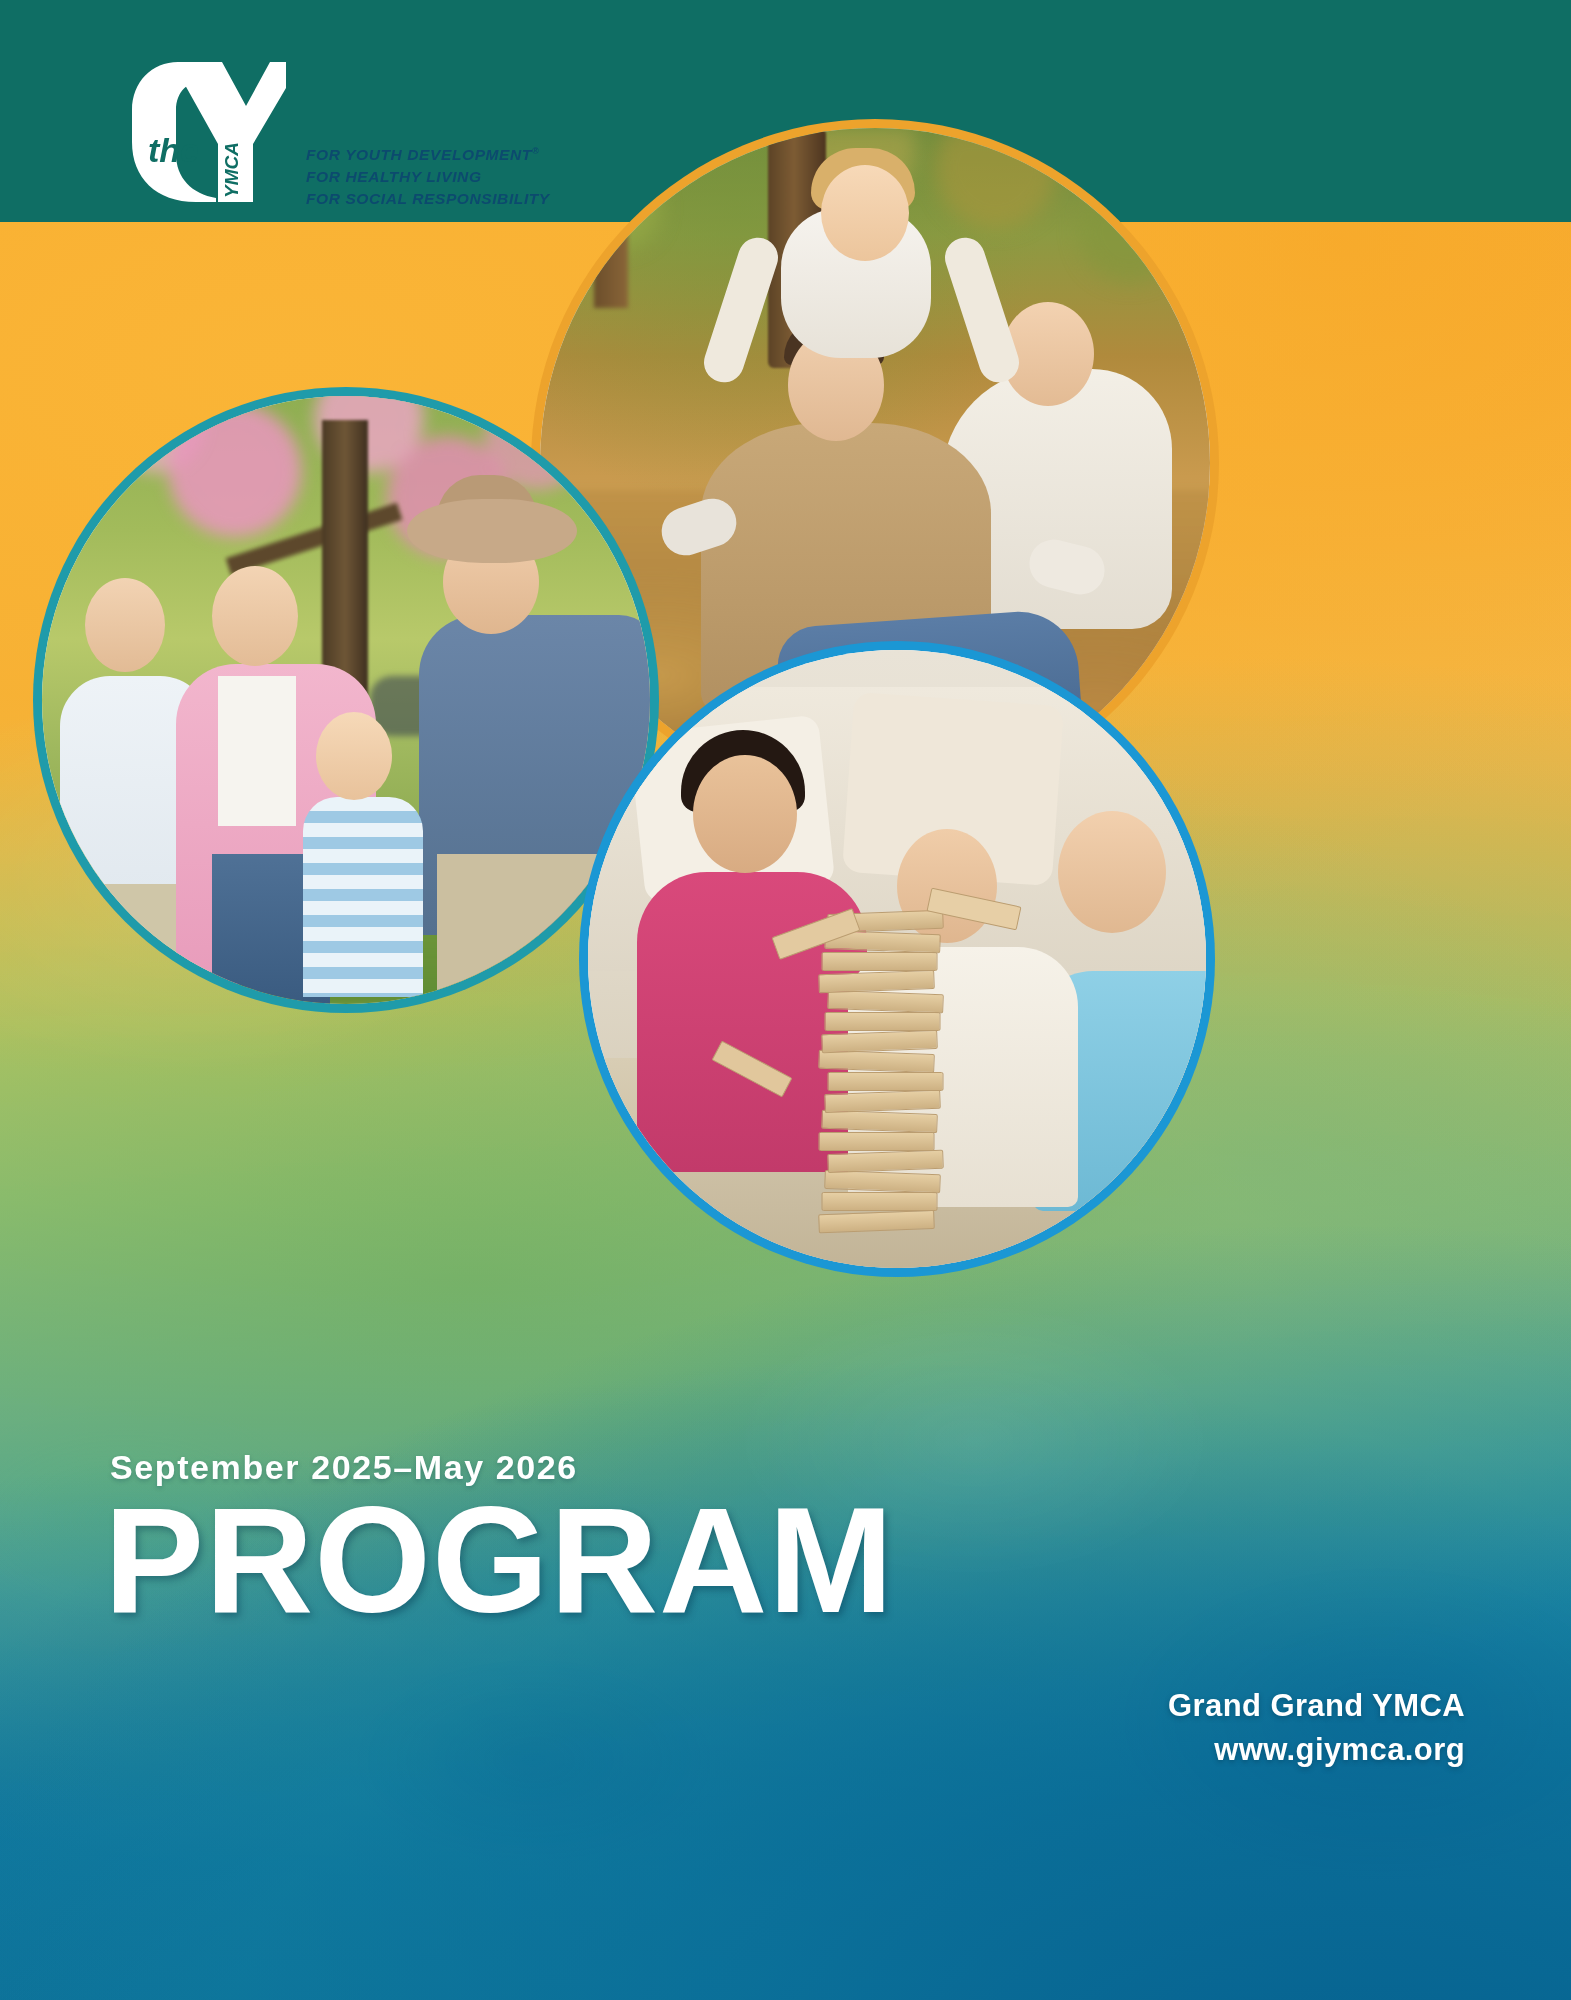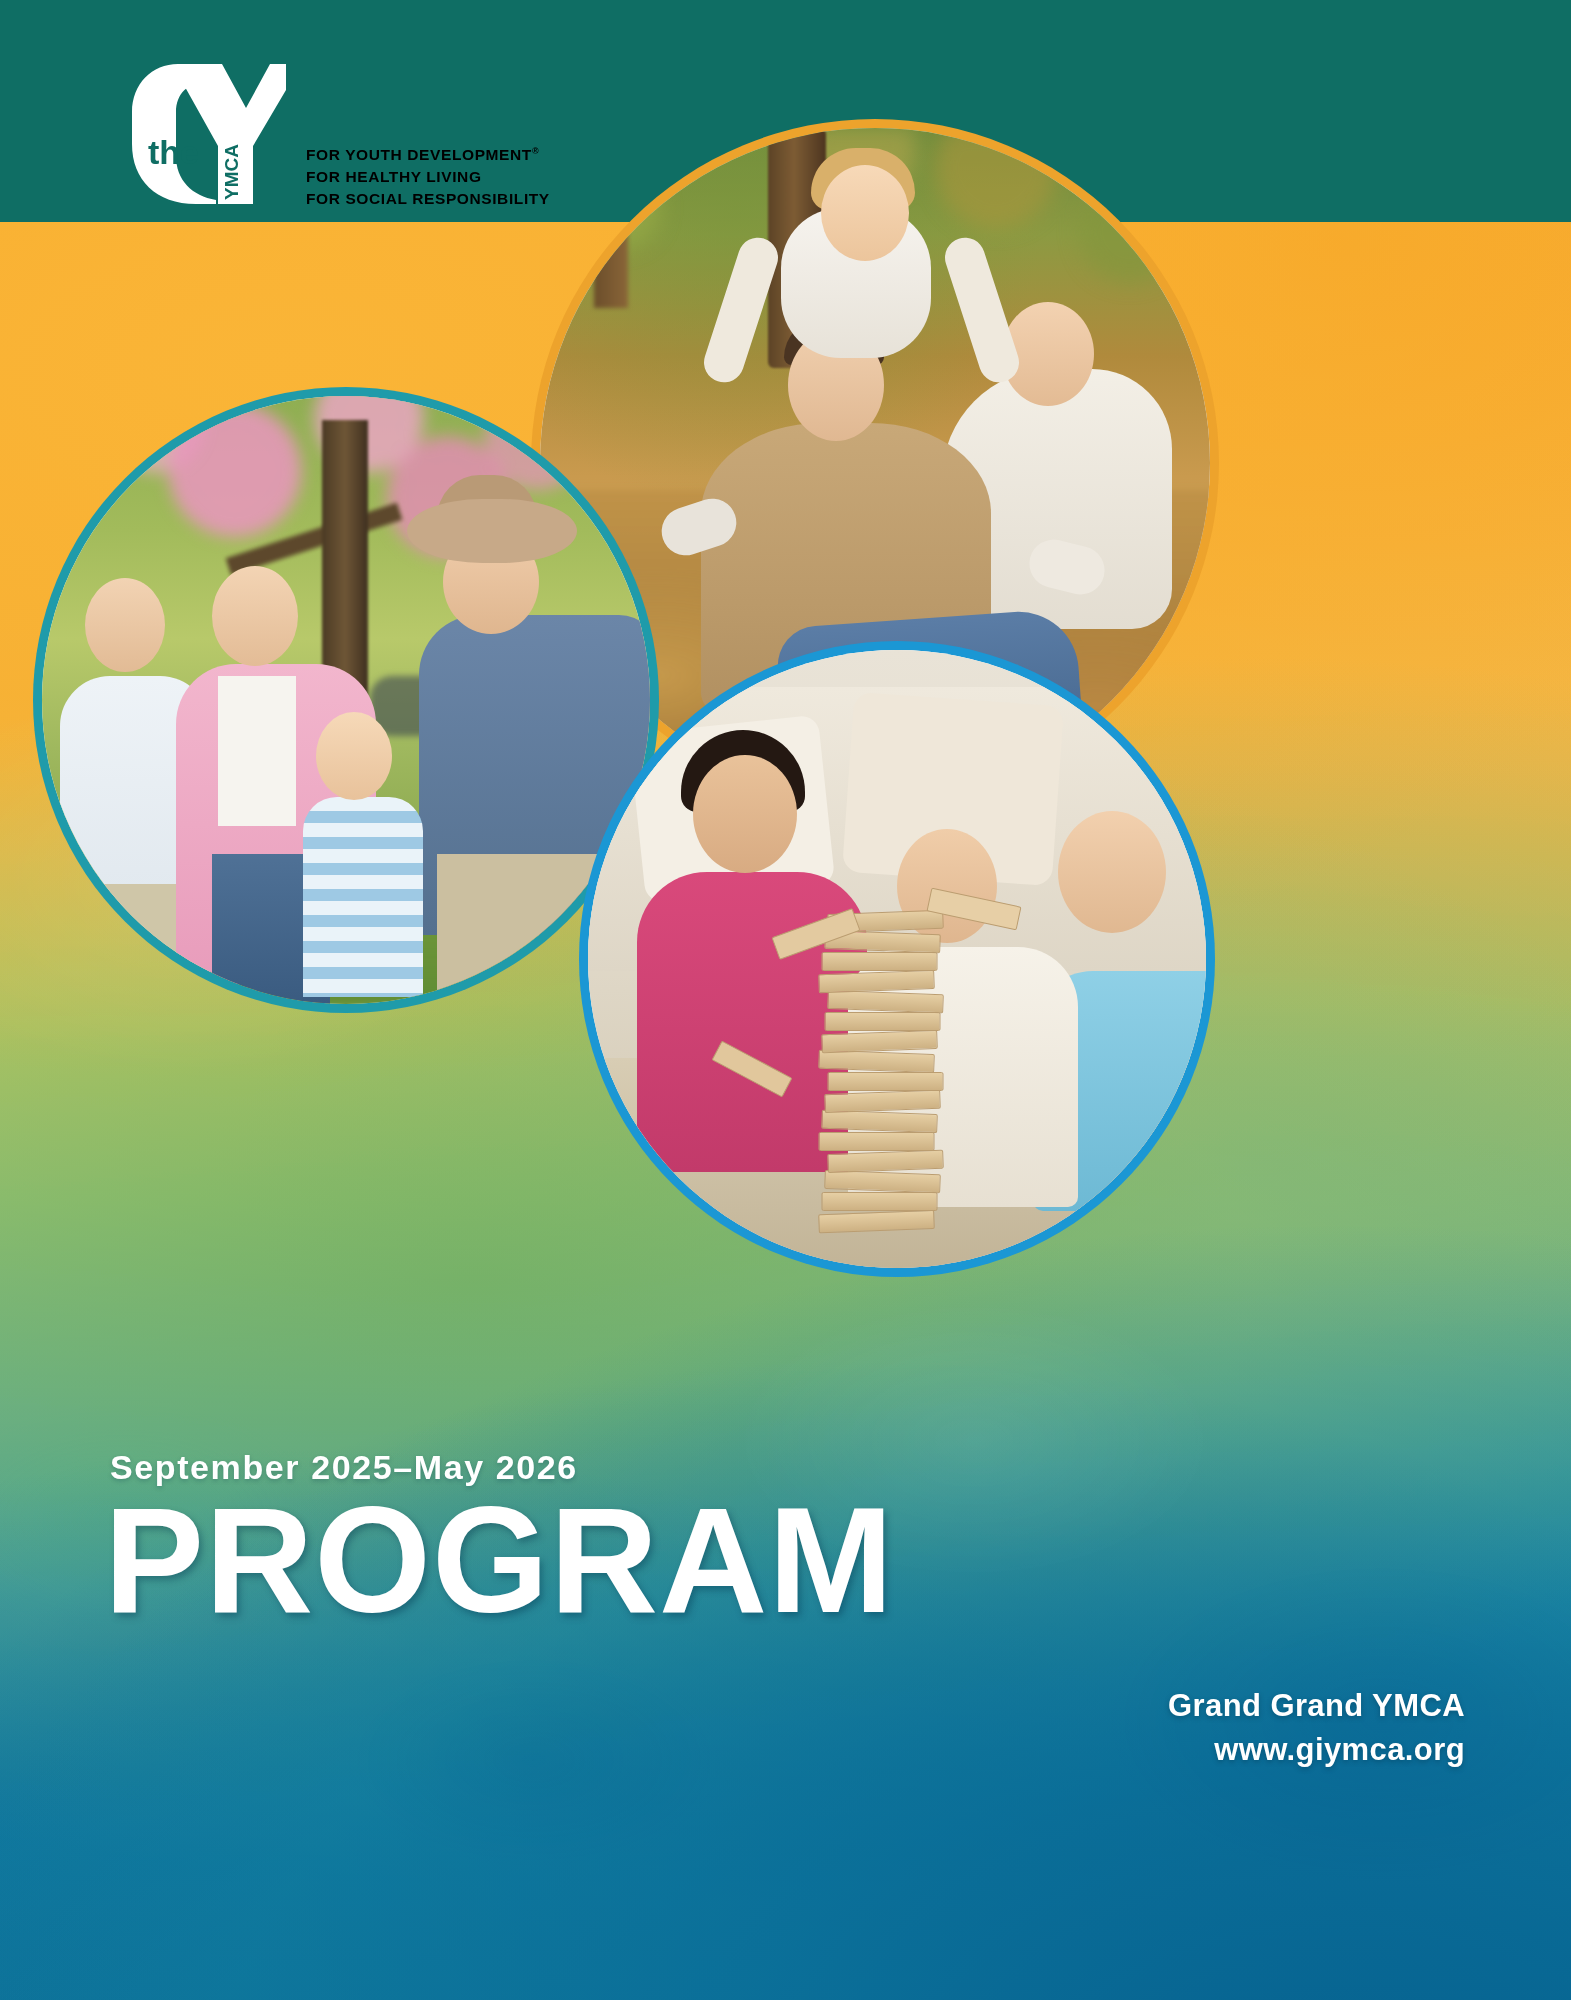--- a/index.html
+++ b/index.html
@@ -54,31 +54,32 @@
     left: 0; top: 0;
     width: 1571px;
     height: 222px;
     background: #0f6e64;
   }
   .logo-wrap {
     position: absolute;
     left: 118px;
     top: 58px;
     display: flex;
-    align-items: center;
+    align-items: flex-start;
+    font-style: italic;
   }
   .y-logo {
     position: relative;
     width: 170px;
     height: 148px;
   }
   .tagline {
     margin-left: 18px;
     margin-top: 86px;
-    color: #000000;
+    color: #0c4a6e;
     font-size: 15.5px;
     font-weight: bold;
     letter-spacing: 0.6px;
     line-height: 1.42;
     text-transform: uppercase;
   }
   .tagline .reg {
     font-size: 9px;
     vertical-align: super;
   }

